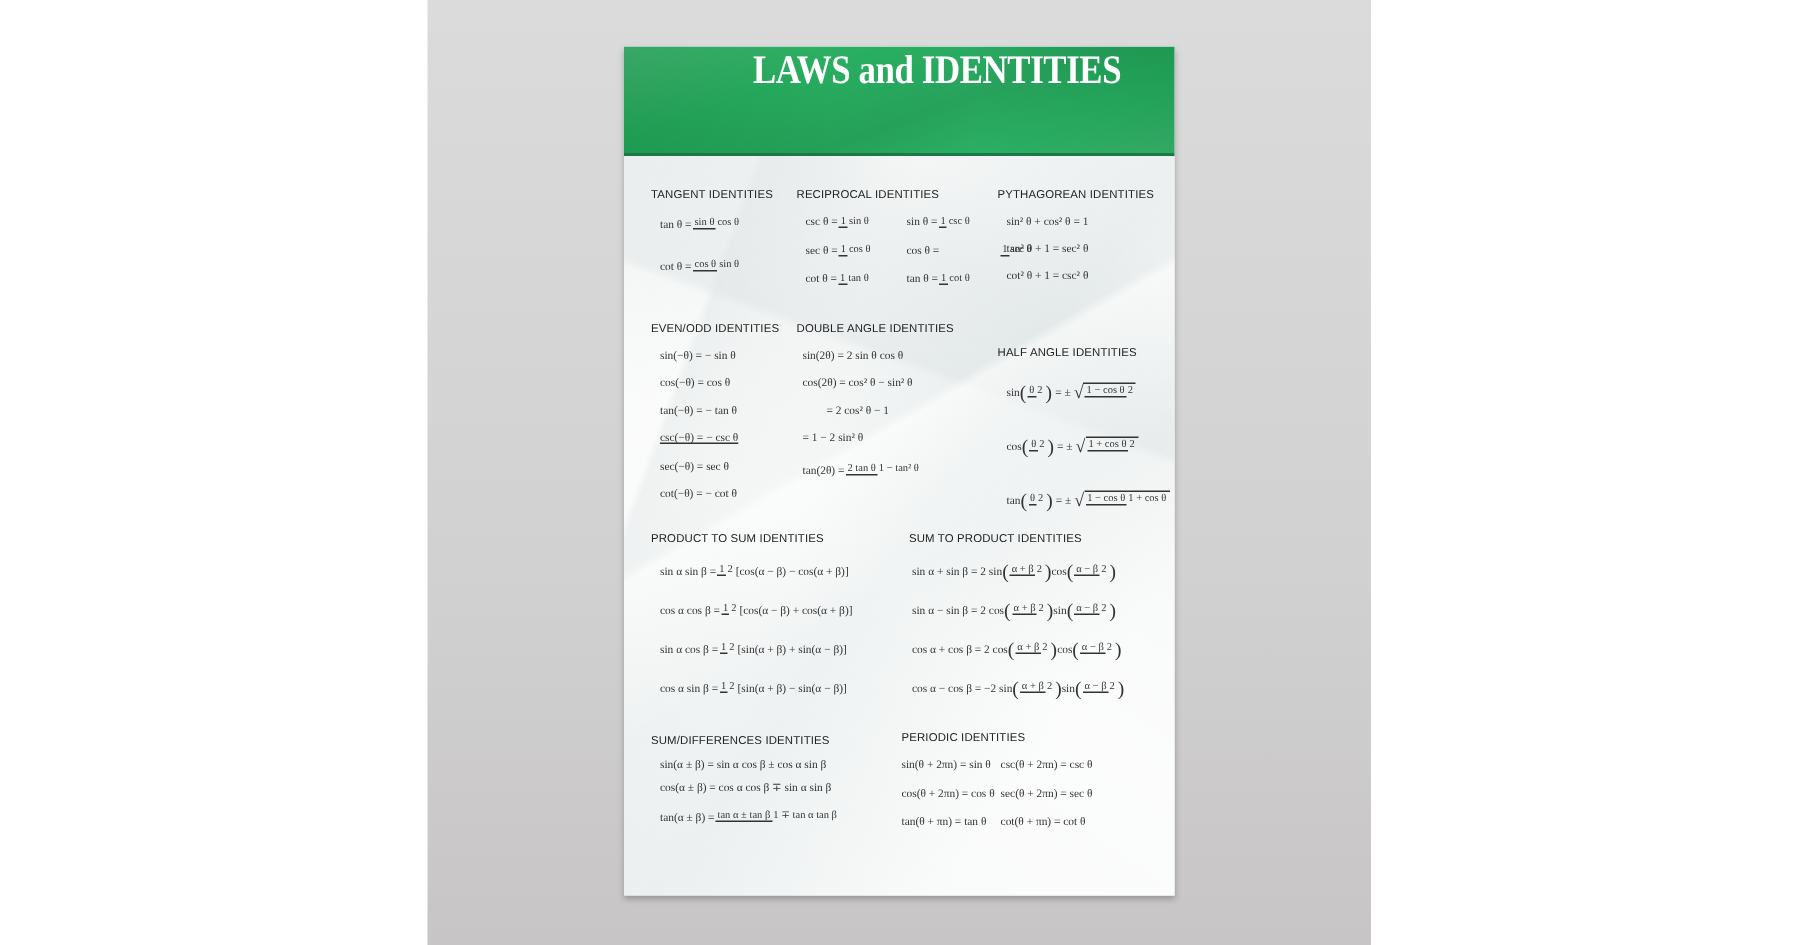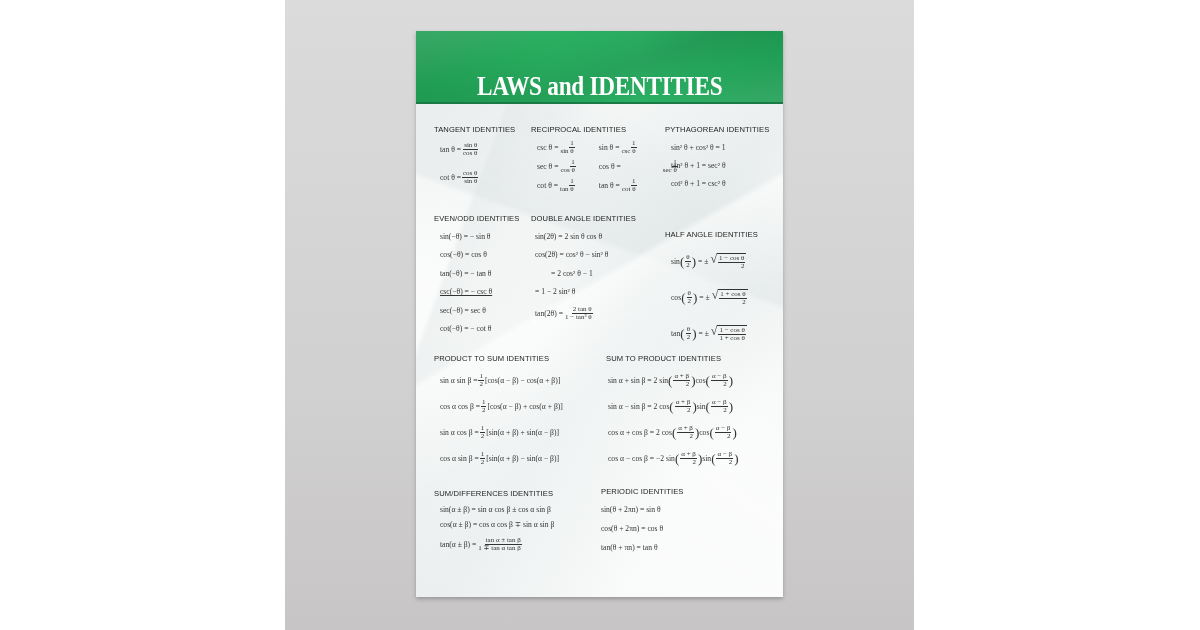--- a/index.html
+++ b/index.html
@@ -14,27 +14,27 @@
   .poster::before { content:""; position:absolute; inset:0;
     background:
       linear-gradient(150deg, transparent 45%, rgba(255,255,255,0.6) 46%, transparent 60%),
       linear-gradient(20deg, transparent 60%, rgba(215,222,222,0.35) 61%, transparent 80%),
       linear-gradient(110deg, transparent 20%, rgba(225,230,230,0.45) 21%, transparent 40%);
     pointer-events:none; }
   .banner { position:absolute; left:0; top:0; width:367px; height:71px;
     background:
       linear-gradient(160deg, rgba(255,255,255,0.12) 0%, transparent 30%, rgba(0,0,0,0.08) 55%, transparent 75%, rgba(255,255,255,0.1) 100%),
       linear-gradient(90deg,#1f9b52 0%,#28ad5f 35%,#2bb064 60%,#1f9d54 100%);
-    border-bottom:2px solid #1a7a45; display:flex; align-items:flex-end; justify-content:center; }
+    border-bottom:2px solid #1a7a45; display:flex; align-items:flex-start; justify-content:center;padding-left:25px; }
   .banner h1 { margin:0; color:#ffffff; font-family:"Liberation Serif", serif; font-weight:bold;
     font-size:27px; letter-spacing:-0.3px; transform:scaleX(0.86); white-space:nowrap; }
   .section { position:absolute; }
   .sec-title { font-family:"Liberation Sans", sans-serif; font-size:7.6px; color:#222; letter-spacing:0.1px; white-space:nowrap; margin-bottom:4px; }
   .eq { font-family:"Liberation Serif", serif; font-size:7.6px; color:#333; white-space:nowrap; display:flex; align-items:center; }
-  .frac { display:inline-flex; flex-direction:column; align-items:flex-end; vertical-align:middle; margin:0 1px; line-height:1; }
+  .frac { display:inline-flex; flex-direction:row; align-items:flex-start; vertical-align:middle; margin:0 1px; line-height:1; }
   .frac .num { padding:0 1px; border-bottom:0.8px solid #333; font-size:7px; }
   .frac .den { padding:0 1px; font-size:7px; }
   .sqrt { display:inline-flex; align-items:stretch; }
   .sqrt .rad { font-size:12px; line-height:1; }
   .sqrt .body { border-top:0.8px solid #333; padding-top:1px; display:inline-flex; }
   .paren { font-size:13px; line-height:1; }
 </style>
 </head>
 <body>
 
@@ -326,15 +326,20 @@
   </div>
 
   <div class="section" style="left:185px; top:456px;">
     <div class="sec-title">PERIODIC IDENTITIES</div>
     <div style="display:flex; gap:4px;">
       <div>
         <div class="eq" style="height:19px;">sin(θ + 2πn) = sin θ</div>
         <div class="eq" style="height:19px;">cos(θ + 2πn) = cos θ</div>
         <div class="eq" style="height:19px;">tan(θ + πn) = tan θ</div>
       </div>
+      <div>
+        <div class="eq" style="height:19px;">csc(θ + 2πn) = csc θ</div>
+        <div class="eq" style="height:19px;">sec(θ + 2πn) = sec θ</div>
+        <div class="eq" style="height:19px;">cot(θ + πn) = cot θ</div>
+      </div>
     </div>
   </div>
 </div>
 
 </body></html>

